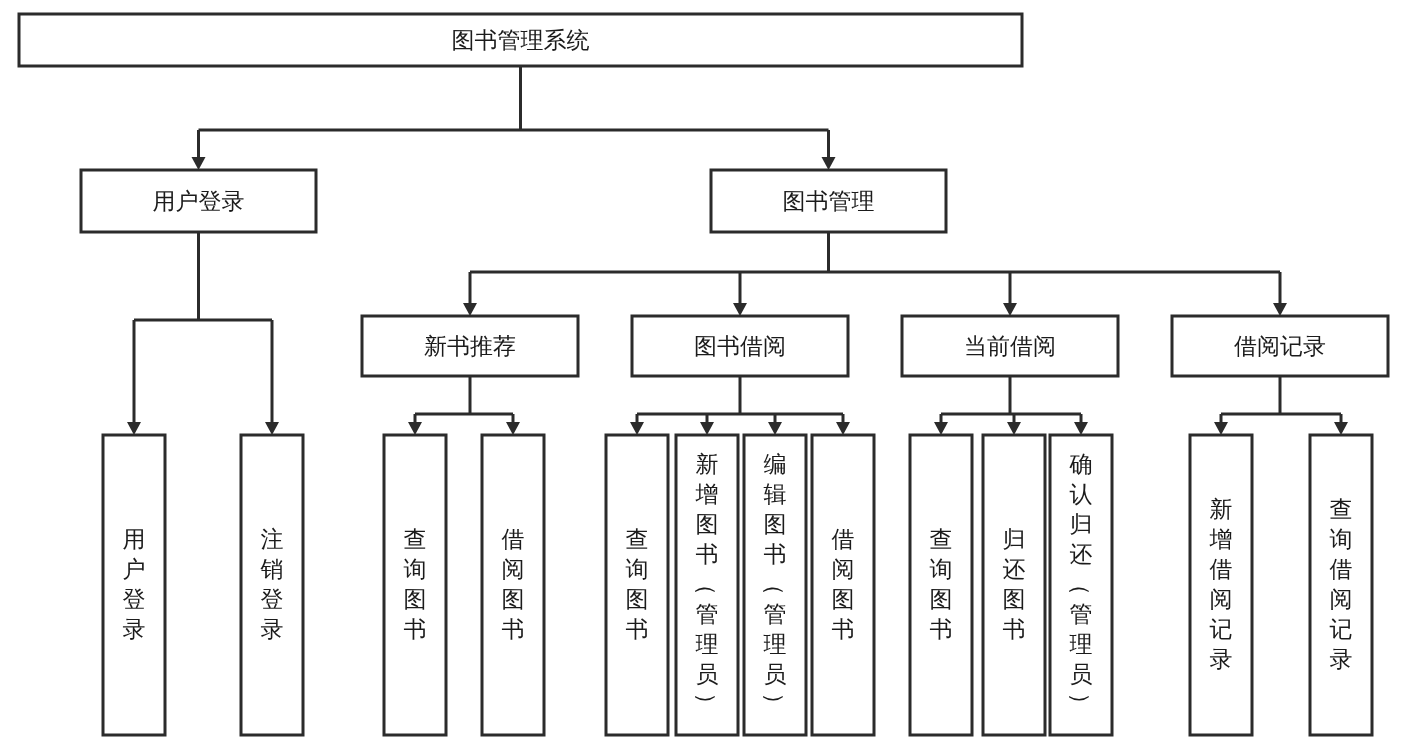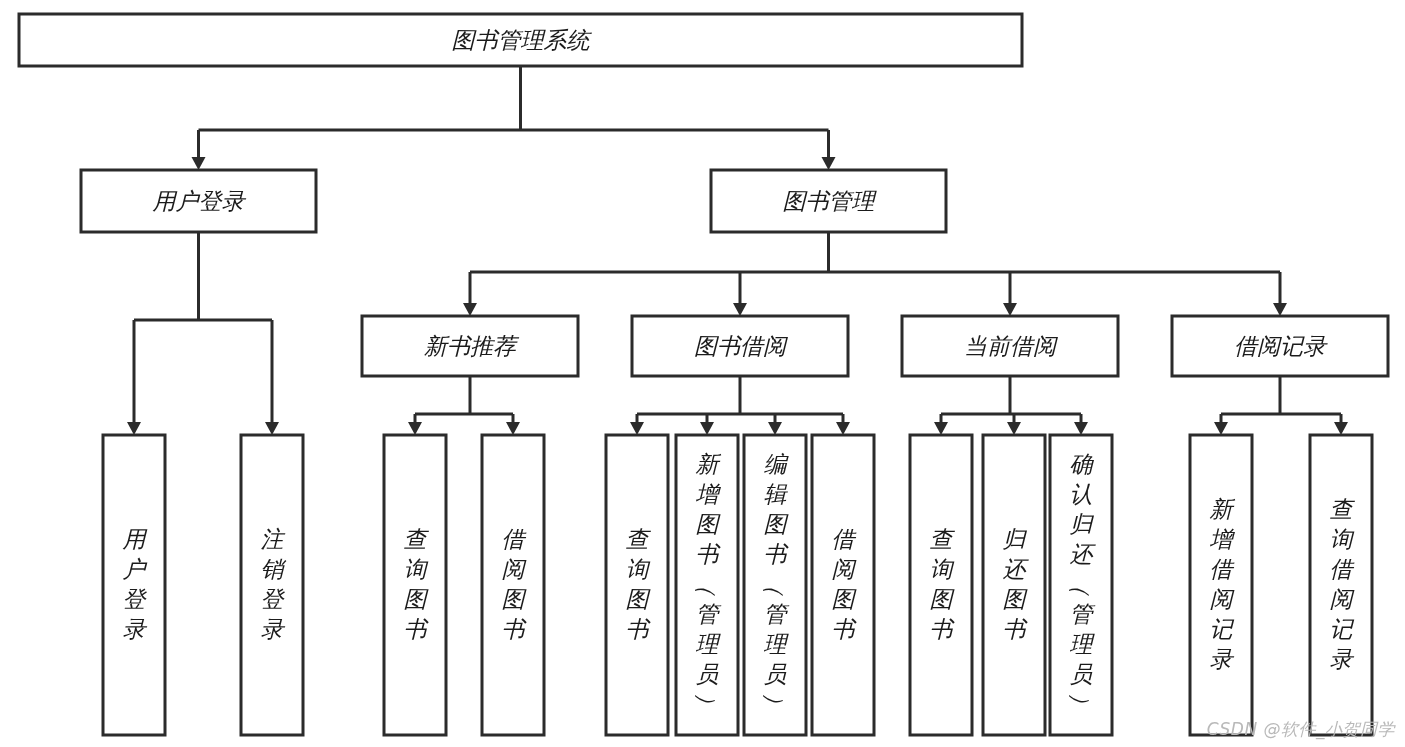--- a/index.html
+++ b/index.html
@@ -13,21 +13,20 @@
     font-family: "DejaVu Sans", "Liberation Sans", sans-serif;
     overflow: hidden;
     position: relative;
   }
   #diagram-root {
     position: absolute;
     left: 0;
     top: 0;
     width: 1405px;
     height: 747px;
-    font-style: italic;
   }
   svg.flowchart {
     display: block;
     width: 1405px;
     height: 747px;
   }
   .node-box {
     fill: #ffffff;
     stroke: #2b2b2b;
     stroke-width: 3;
@@ -279,14 +278,13 @@
           <text x="1341" y="517" class="node-label-v">查</text>
           <text x="1341" y="547" class="node-label-v">询</text>
           <text x="1341" y="577" class="node-label-v">借</text>
           <text x="1341" y="607" class="node-label-v">阅</text>
           <text x="1341" y="637" class="node-label-v">记</text>
           <text x="1341" y="667" class="node-label-v">录</text>
           <title>查询借阅记录</title>
         </g>
       </g>
   </svg>
-  <div class="watermark">CSDN @软件_小贺同学</div>
 </div>
 
 </body></html>

